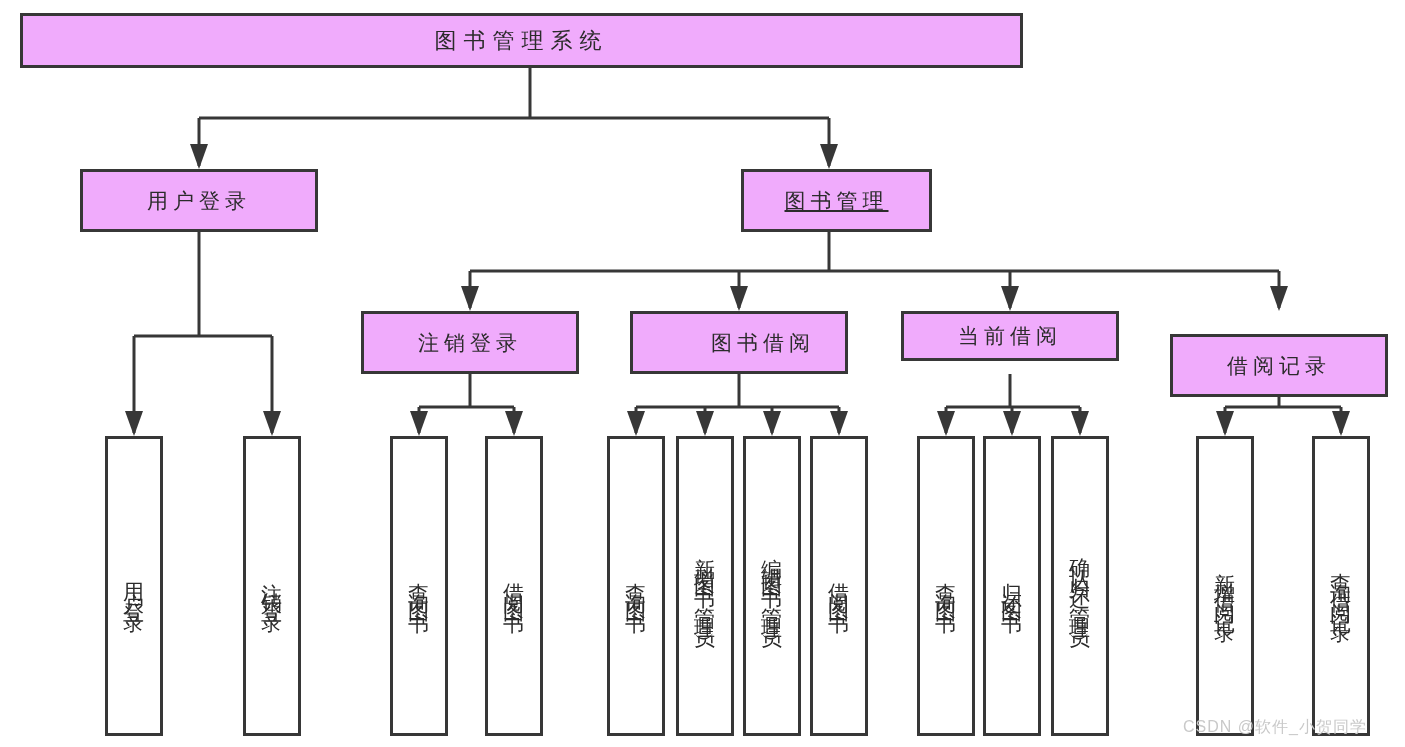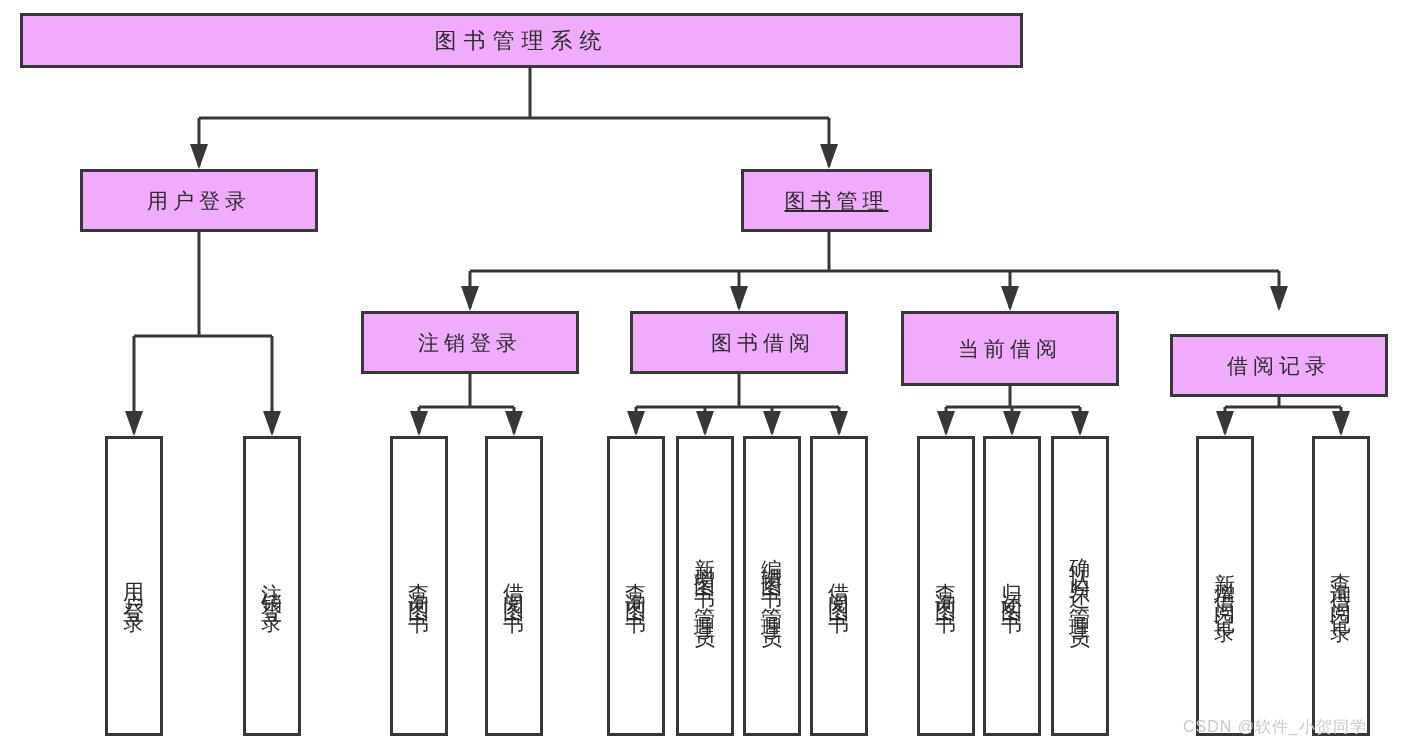--- a/index.html
+++ b/index.html
@@ -111,21 +111,21 @@
       <polygon points="1332,411 1350,411 1341,436"></polygon>
   </svg>
 
   <div class="node root" style="left:20px;top:13px;width:1003px;height:55px;">图书管理系统</div>
 
   <div class="node" style="left:80px;top:169px;width:238px;height:63px;">用户登录</div>
   <div class="node" style="left:741px;top:169px;width:191px;height:63px;text-decoration:underline;">图书管理</div>
 
   <div class="node" style="left:361px;top:311px;width:218px;height:63px;">注销登录</div>
   <div class="node" style="left:630px;top:311px;width:218px;height:63px;padding-left:48px;">图书借阅</div>
-  <div class="node" style="left:901px;top:311px;width:218px;height:75px;">当前借阅</div>
+  <div class="node" style="left:901px;top:311px;width:218px;height:50px;">当前借阅</div>
   <div class="node" style="left:1170px;top:311px;width:218px;height:63px;margin-top:23px;">借阅记录</div>
 
   <div class="leaf" style="left:105px;">
     <span>用户登录</span>
   </div>
   <div class="leaf" style="left:243px;">
     <span>注销登录</span>
   </div>
 
   <div class="leaf" style="left:390px;">

